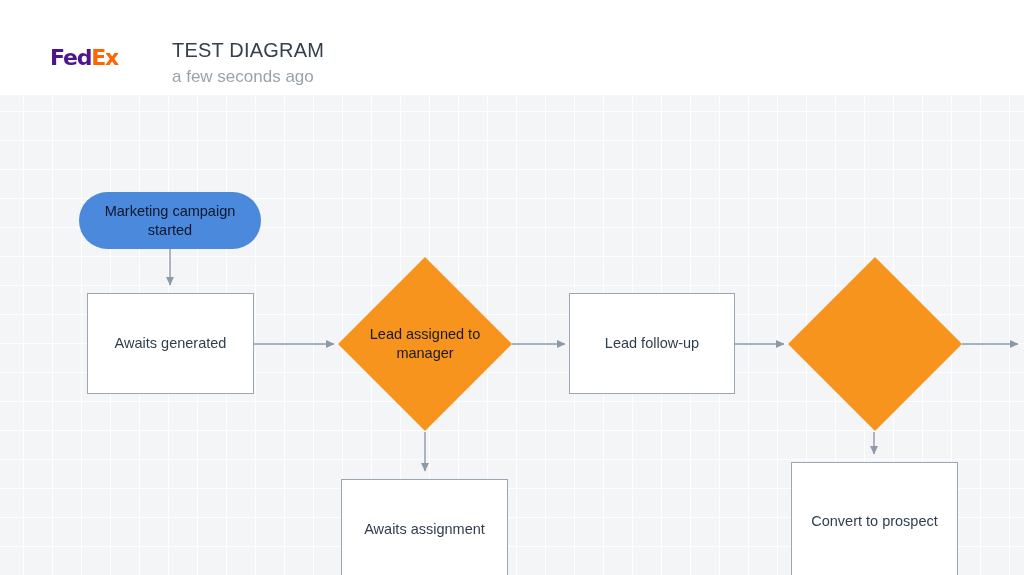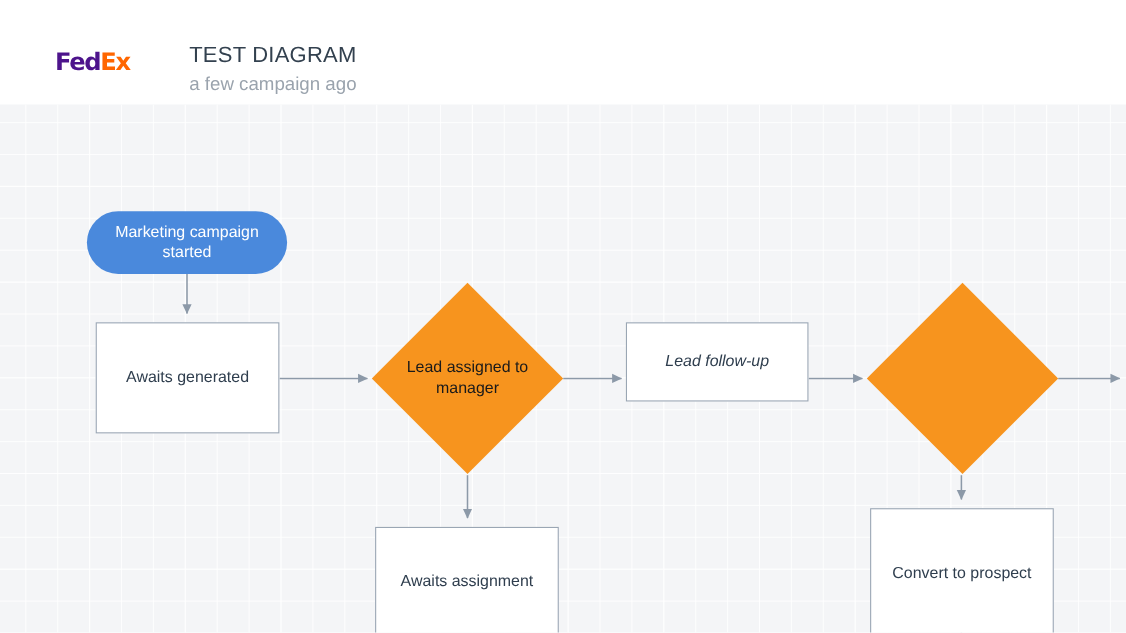--- a/index.html
+++ b/index.html
@@ -96,21 +96,21 @@
   .node-process {
     background: #ffffff;
     border: 1px solid #9aa6b4;
     font-size: 14.5px;
     color: #2f3e4e;
   }
 
   .node-start {
     background: #4a89dc;
     border-radius: 40px;
-    color: #ffffff;
+    color: #0f172a;
     font-size: 14.5px;
   }
 
   .node-decision {
     background: transparent;
     color: #1a1a1a;
     font-size: 14.5px;
   }
   .node-decision .diamond-shape {
     position: absolute;
@@ -129,21 +129,21 @@
 </head>
 <body>
 
 <div id="app-header">
 
   <div id="brand-logo">
     <span class="fed">Fed</span><span class="ex">Ex</span>
   </div>
 
   <div id="header-title">TEST DIAGRAM</div>
-  <div id="header-subtitle">a few campaign ago</div>
+  <div id="header-subtitle">a few seconds ago</div>
 
 </div>
 
 <div id="diagram-canvas">
 
   <div id="grid-overlay"></div>
 
   <svg id="edge-layer" viewBox="0 0 1024 480" width="1024" height="480">
     <defs>
       <marker id="arrowhead" markerWidth="9" markerHeight="9" refX="8.5" refY="4.5" orient="auto" markerUnits="userSpaceOnUse">
@@ -190,21 +190,21 @@
 
   <div class="node node-process" style="left:87px; top:198px; width:167px; height:101px;">
     <span class="node-label">Awaits generated</span>
   </div>
 
   <div class="node node-decision" style="left:338px; top:162px; width:174px; height:174px;">
     <span class="diamond-shape"></span>
     <span class="node-label">Lead assigned to manager</span>
   </div>
 
-  <div class="node node-process" style="left:569px; top:198px; width:166px; height:72px;font-style:italic;">
+  <div class="node node-process" style="left:569px; top:198px; width:166px; height:101px;">
     <span class="node-label">Lead follow-up</span>
   </div>
 
   <div class="node node-decision" style="left:788px; top:162px; width:174px; height:174px;">
     <span class="diamond-shape"></span>
   </div>
 
   <div class="node node-process" style="left:341px; top:384px; width:167px; height:101px;">
     <span class="node-label">Awaits assignment</span>
   </div>

